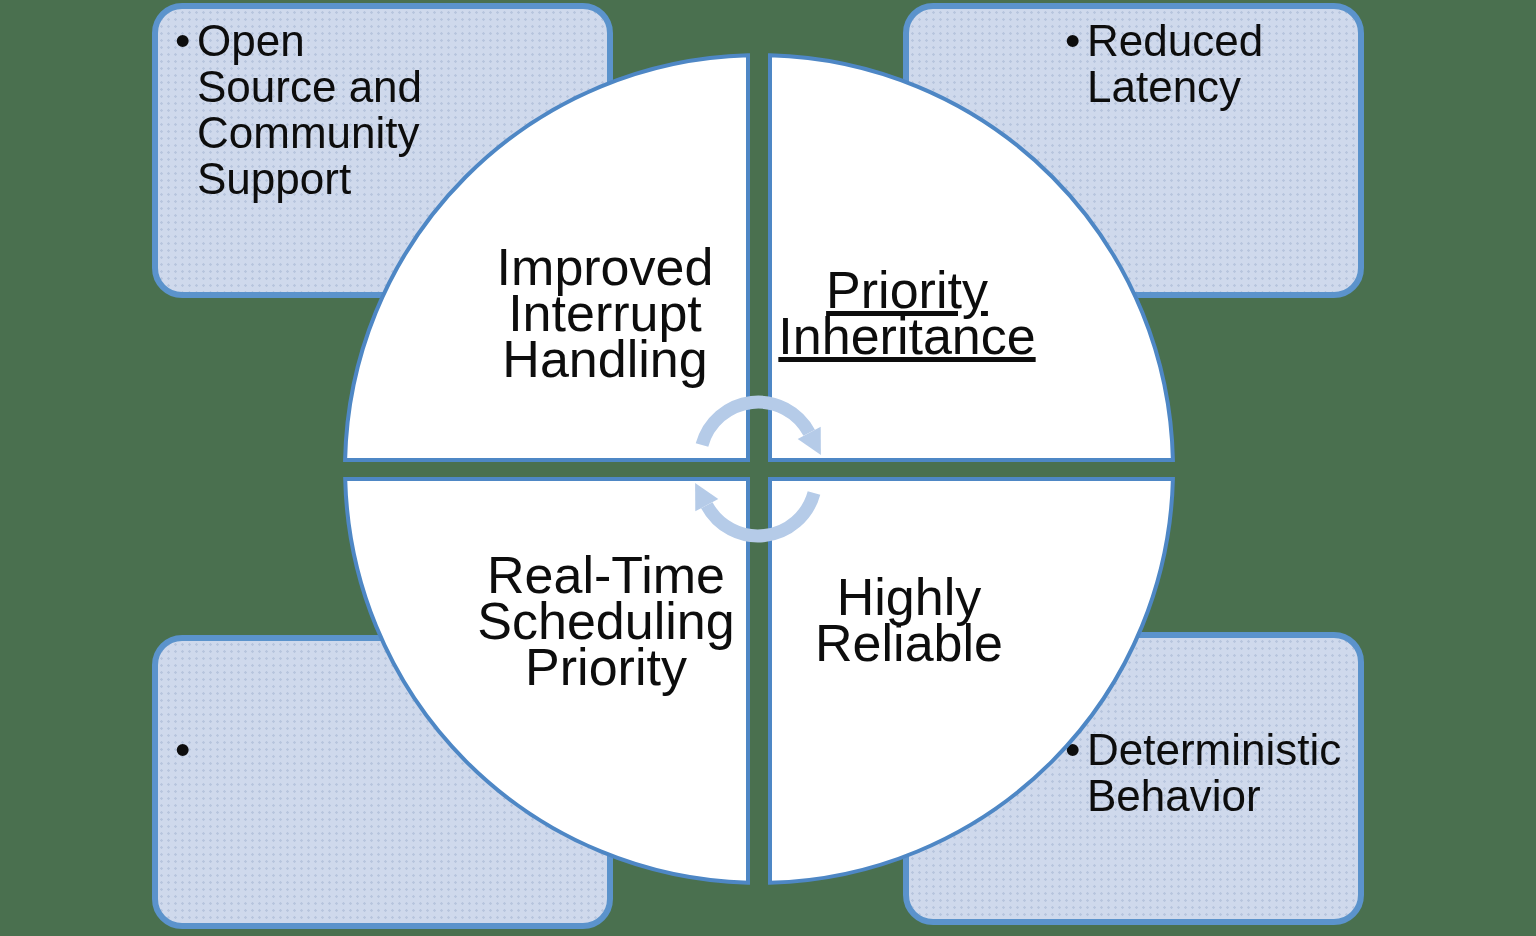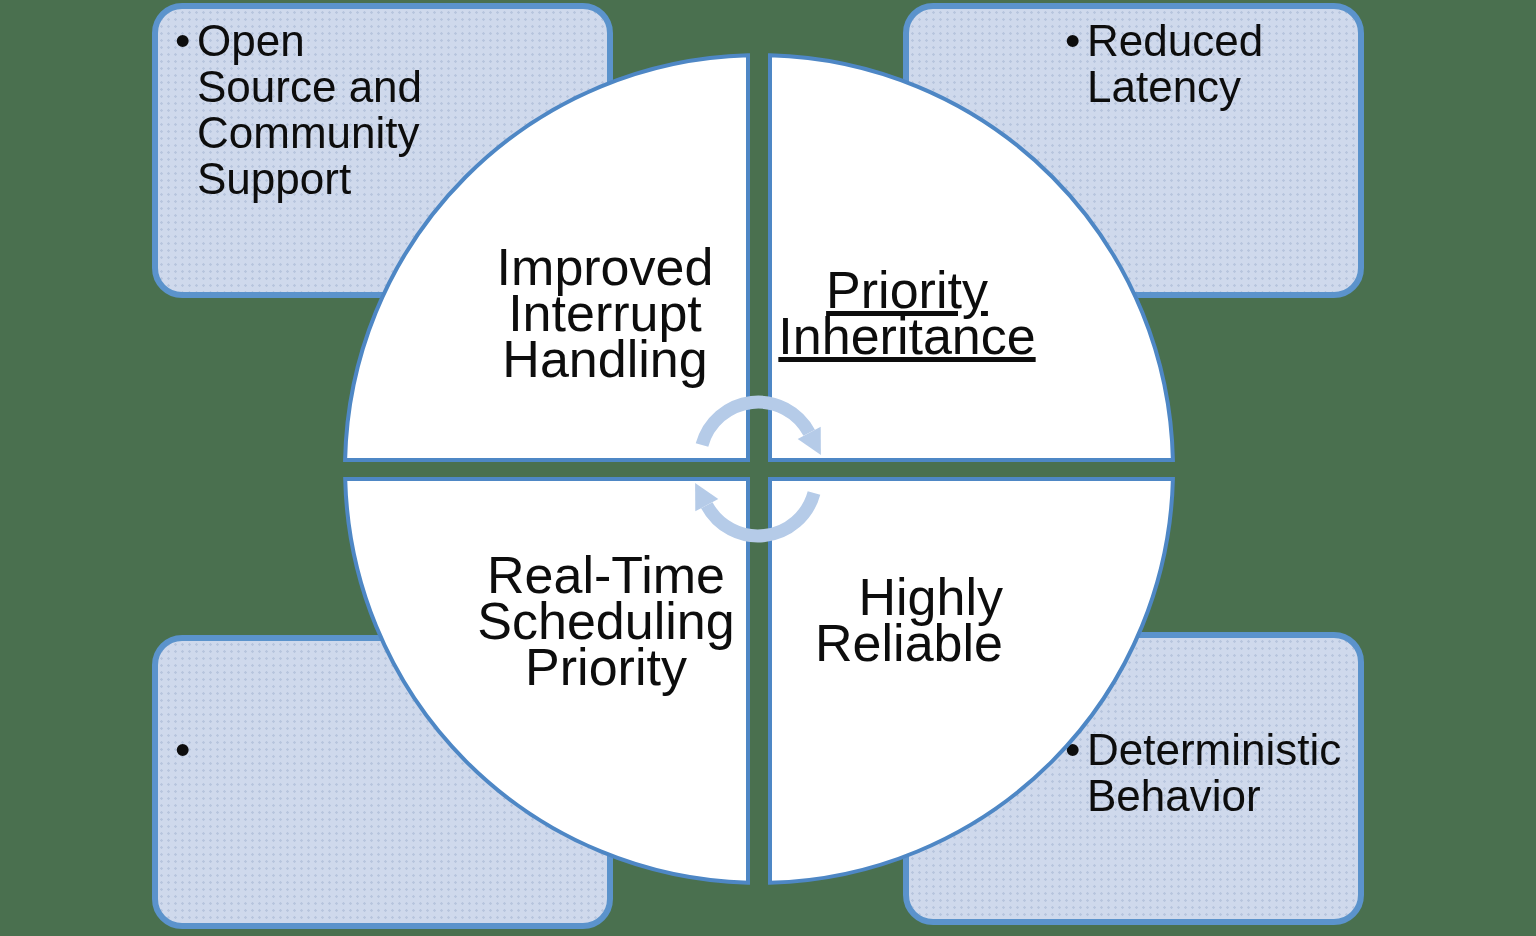--- a/index.html
+++ b/index.html
@@ -55,21 +55,21 @@
     transform: translate(-50%, -50%);
     text-align: center;
     white-space: pre-line;
     color: var(--text);
     font-size: 52px;
     line-height: 46px;
   }
   .quad-label.q-tl { left: 605px; top: 313px; }
   .quad-label.q-tr { left: 907px; top: 313px; text-decoration: underline; }
   .quad-label.q-bl { left: 606px; top: 621px; }
-  .quad-label.q-br { left: 909px; top: 620px; text-align: right; }
+  .quad-label.q-br { left: 909px; top: 620px; }
 </style>
 </head>
 <body>
 
 <div class="stage">
 
   <div class="cbox tl">
     <div class="bullet-row">
       <span class="bullet">•</span>
       <span class="cbox-label">Open

